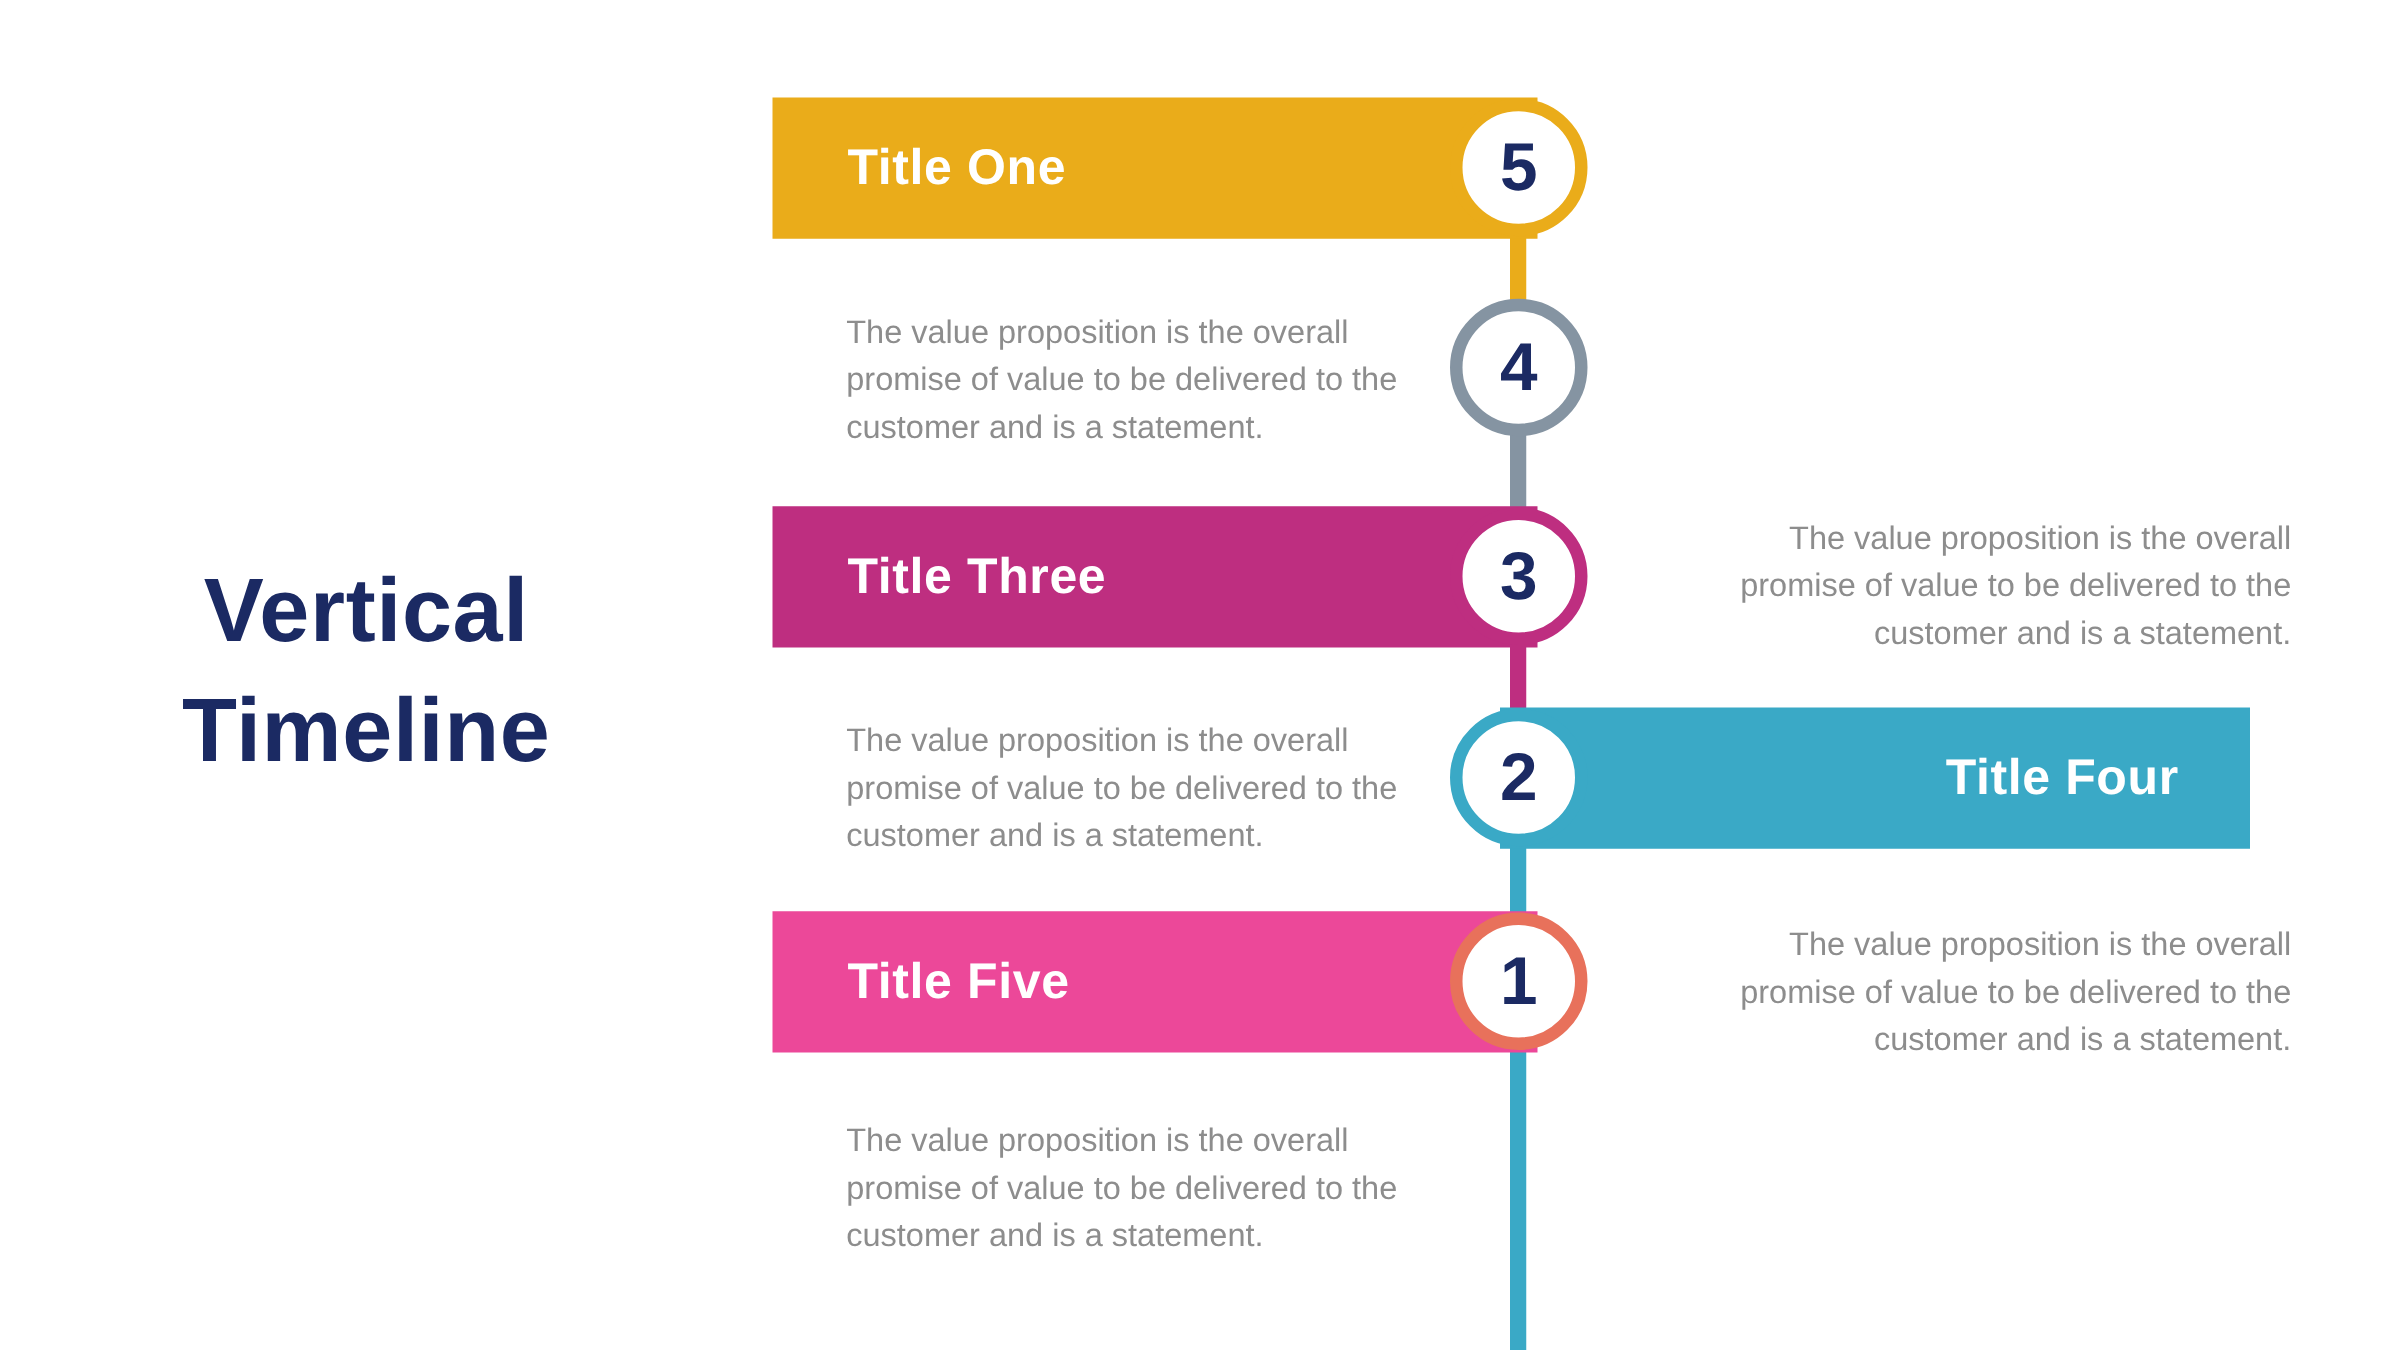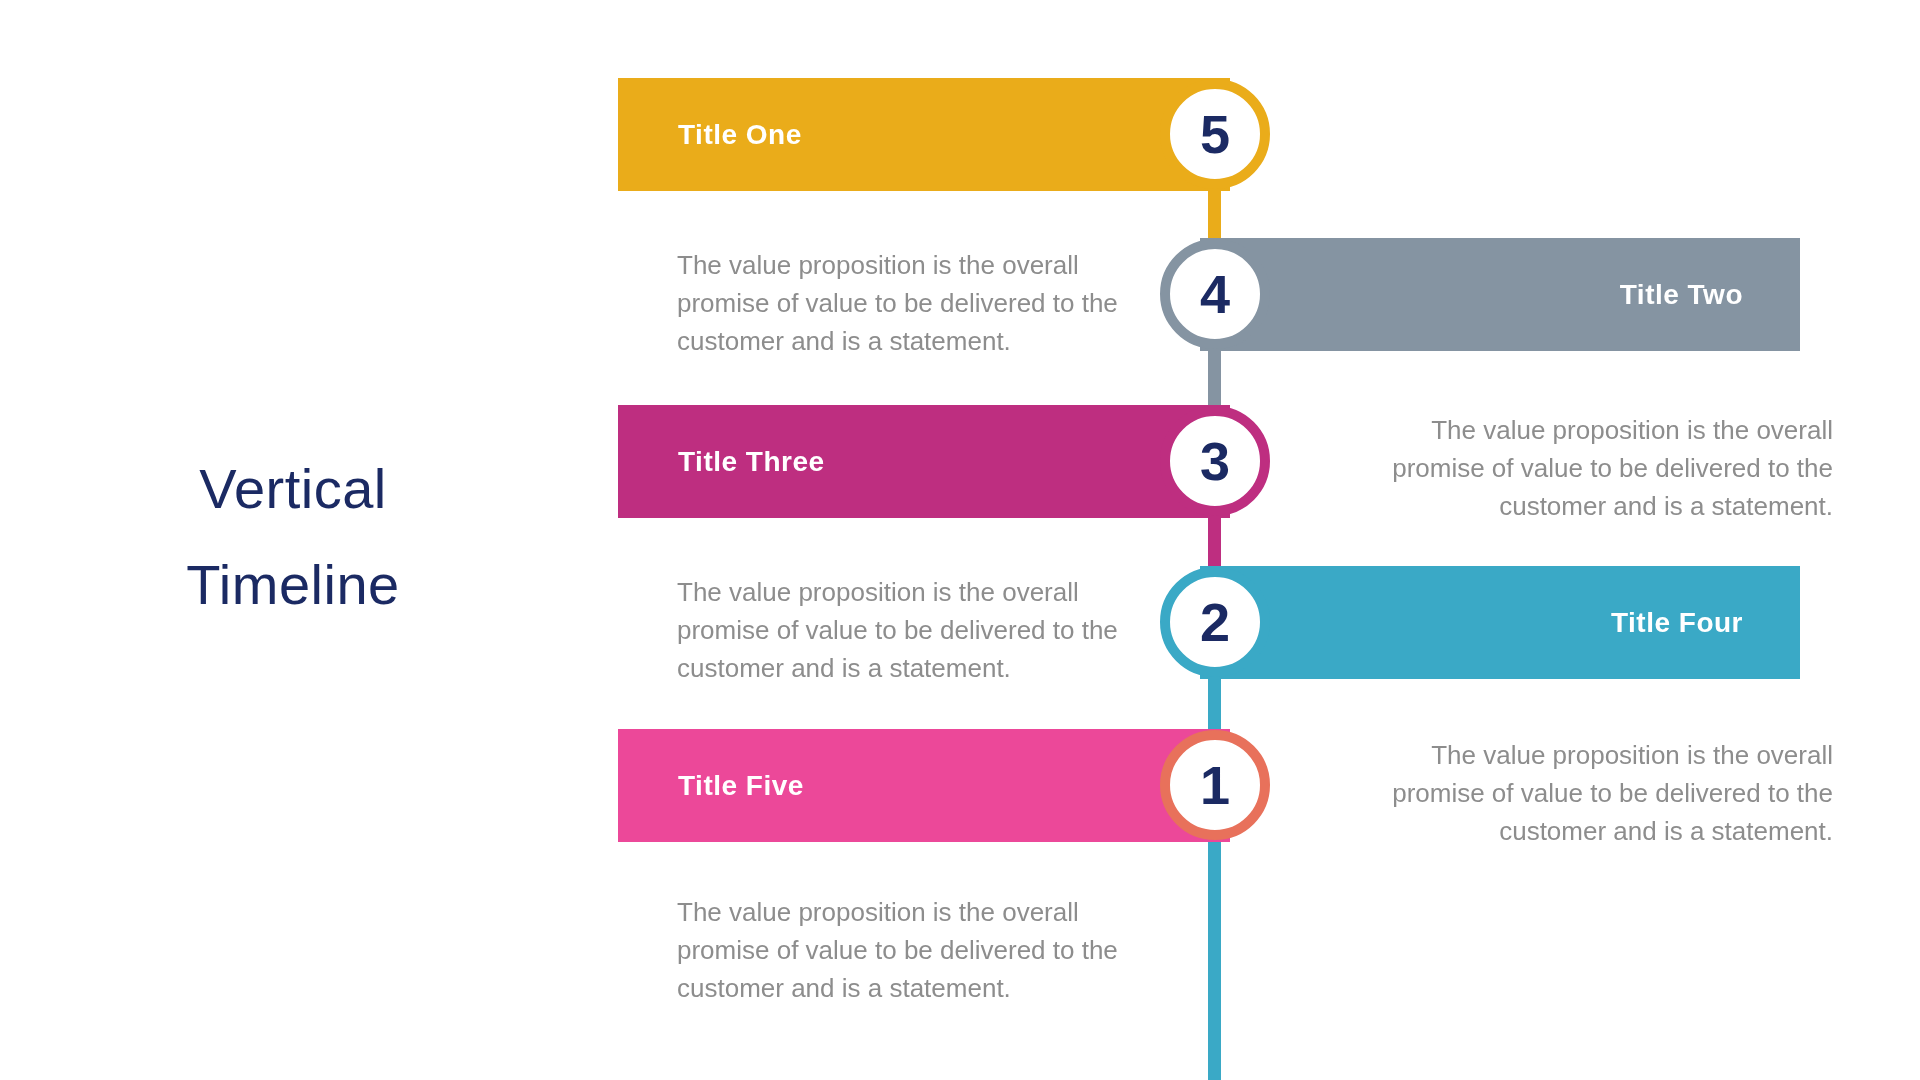--- a/index.html
+++ b/index.html
@@ -12,23 +12,23 @@
     font-family: "Liberation Sans", sans-serif;
   }
 
   
   .main-title {
     position: absolute;
     left: 103px;
     top: 441px;
     width: 380px;
     text-align: center;
-    font-size: 56px;
+    font-size: 72px;
     line-height: 96px;
-    font-weight: normal;
+    font-weight: bold;
     letter-spacing: 0.5px;
   }
 
   
   .seg {
     position: absolute;
     left: 1208px;
     width: 13px;
     z-index: 1;
   }
@@ -40,21 +40,21 @@
 
   
   .bar {
     position: absolute;
     height: 113px;
     z-index: 2;
     display: flex;
     align-items: center;
     box-sizing: border-box;
     color: #ffffff;
-    font-size: 28px;
+    font-size: 40px;
     font-weight: bold;
     letter-spacing: 0.5px;
   }
   .bar-left  { left: 618px;  width: 612px; padding-left: 60px;  justify-content: flex-start; }
   .bar-right { left: 1200px; width: 600px; padding-right: 57px; justify-content: flex-end; }
   .bar-0 { top: 78px; }
   .bar-1 { top: 238px; }
   .bar-2 { top: 405px; }
   .bar-3 { top: 566px; justify-content: flex-end; }
   .bar-4 { top: 729px; }
@@ -122,23 +122,20 @@
   </div>
   <div class="circle circle-0" style="border-color: rgb(234, 172, 26);">
     <span class="num" style="color: rgb(27, 42, 99);">5</span>
   </div>
   <div class="desc desc-left desc-0" style="color: rgb(141, 141, 141);">
     <div class="desc-line">The value proposition is the overall</div>
     <div class="desc-line">promise of value to be delivered to the</div>
     <div class="desc-line">customer and is a statement.</div>
   </div>
 
-  <div class="bar bar-right bar-1" style="background-color: rgb(133, 148, 162);">
-    <span class="bar-title">Title Two</span>
-  </div>
   <div class="circle circle-1" style="border-color: rgb(133, 148, 162);">
     <span class="num" style="color: rgb(27, 42, 99);">4</span>
   </div>
   <div class="desc desc-right desc-1" style="color: rgb(141, 141, 141);">
     <div class="desc-line">The value proposition is the overall</div>
     <div class="desc-line">promise of value to be delivered to the</div>
     <div class="desc-line">customer and is a statement.</div>
   </div>
 
   <div class="bar bar-left bar-2" style="background-color: rgb(190, 46, 128);">

